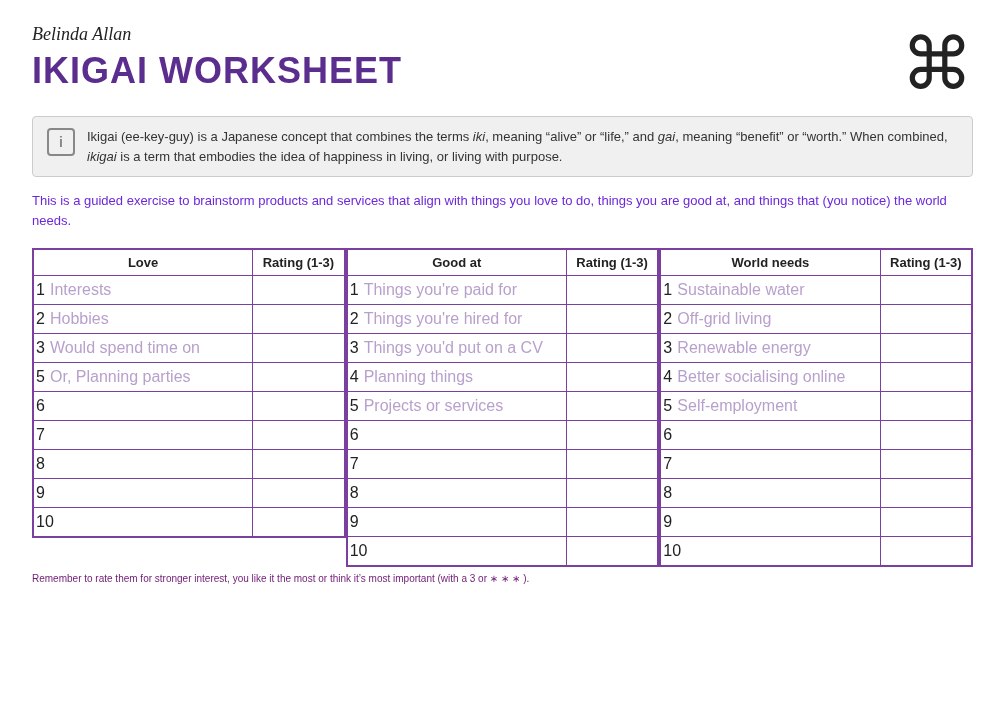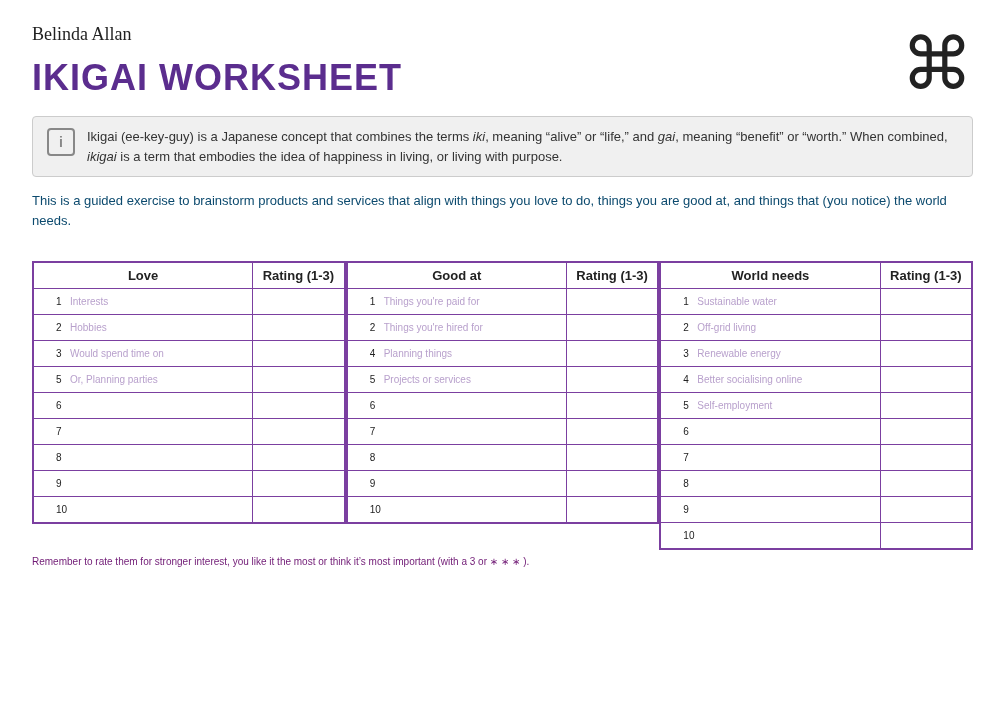--- a/index.html
+++ b/index.html
@@ -15,23 +15,24 @@
 
     .header-area {
       display: flex;
       justify-content: space-between;
       align-items: flex-start;
       margin-bottom: 16px;
     }
 
     .brand-name {
       font-family: 'Georgia', serif;
+      font-style: italic;
       font-size: 18px;
       color: #222;
-      margin-bottom: 12px;
+      margin-bottom: 5px;
     }
 
     .worksheet-title {
       font-size: 36px;
       font-weight: 900;
       color: #5b2d8e;
       letter-spacing: 1px;
       text-transform: uppercase;
       font-family: Arial, sans-serif;
     }
@@ -67,23 +68,23 @@
       justify-content: center;
       flex-shrink: 0;
       font-weight: bold;
       font-size: 14px;
       color: #888;
       margin-top: 1px;
     }
 
     .intro-text {
       font-size: 13px;
-      color: #0c4a6e;
+      color: #6d28d9;
       line-height: 1.5;
-      margin-bottom: 31px;
+      margin-bottom: 18px;
     }
 
     .tables-row {
       display: flex;
       margin-bottom: 2px;
     }
 
     .table-section {
       flex: 1;
     }
@@ -98,22 +99,22 @@
       background: #fff;
       border: 1px solid #7b3fa0;
       padding: 5px 7px;
       font-weight: bold;
       font-size: 13px;
       color: #222;
     }
 
     table td {
       border: 1px solid #7b3fa0;
-      padding: 5px 22px;
-      font-size: 10px;
+      padding: 5px 2px;
+      font-size: 16px;
       height: 26px;
     }
 
     .row-num {
       color: #222;
       font-weight: normal;
       min-width: 14px;
       display: inline-block;
     }
 
@@ -215,20 +216,24 @@
       <tbody id="goodat-tbody">
       <tr>
             <td><span class="row-num">1 </span><span class="row-hint">Things you're paid for</span></td>
             <td class="rating-col"></td>
           </tr>
           <tr>
             <td><span class="row-num">2 </span><span class="row-hint">Things you're hired for</span></td>
             <td class="rating-col"></td>
           </tr>
           <tr>
+            <td><span class="row-num">3 </span><span class="row-hint">Things you'd put on a CV</span></td>
+            <td class="rating-col"></td>
+          </tr>
+          <tr>
             <td><span class="row-num">4 </span><span class="row-hint">Planning things</span></td>
             <td class="rating-col"></td>
           </tr>
           <tr>
             <td><span class="row-num">5 </span><span class="row-hint">Projects or services</span></td>
             <td class="rating-col"></td>
           </tr>
           <tr>
             <td><span class="row-num">6</span></td>
             <td class="rating-col"></td>

